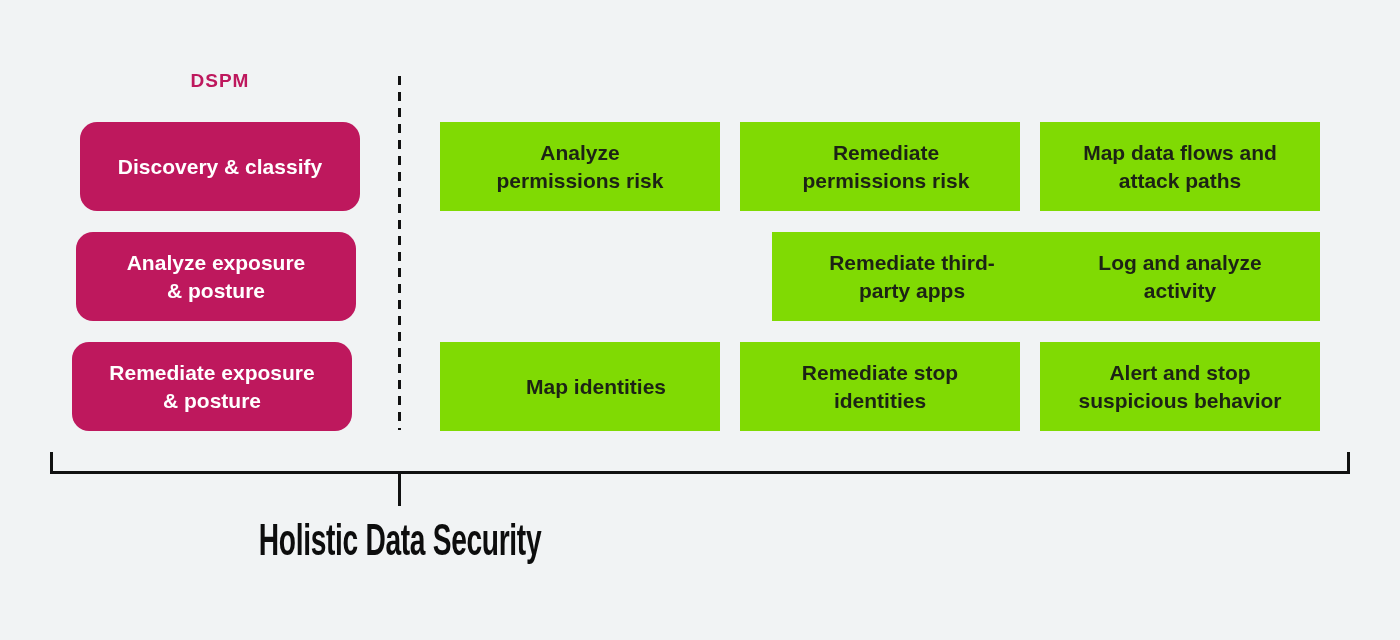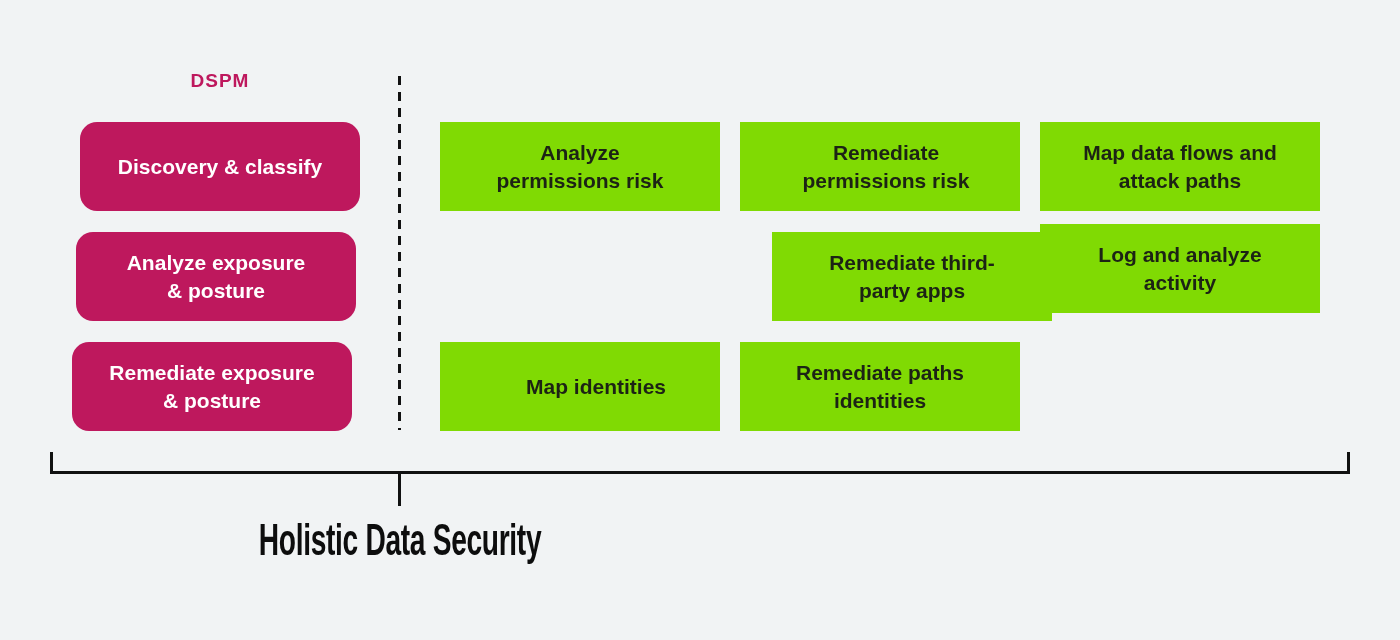--- a/index.html
+++ b/index.html
@@ -114,26 +114,28 @@
 
   <div class="box green" style="left:440px; top:122px;">Analyze
 permissions risk</div>
   <div class="box green" style="left:740px; top:122px;padding-left:20px;">Remediate
 permissions risk</div>
   <div class="box green" style="left:1040px; top:122px;">Map data flows and
 attack paths</div>
 
   <div class="box green" style="left:740px; top:232px;margin-left:32px;">Remediate third-
 party apps</div>
-  <div class="box green" style="left:1040px; top:224px;">Log and analyze
+  <div class="box green" style="left:1040px; top:232px;">Log and analyze
 activity</div>
 
   <div class="box green" style="left:440px; top:342px;padding-left:40px;">Map identities</div>
-  <div class="box green" style="left:740px; top:342px;">Remediate paths
+  <div class="box green" style="left:740px; top:342px;">Remediate stop
 identities</div>
+  <div class="box green" style="left:1040px; top:342px;">Alert and stop
+suspicious behavior</div>
 
   <div class="bracket-hline"></div>
   <div class="bracket-tick left"></div>
   <div class="bracket-tick right"></div>
   <div class="bracket-stem"></div>
 
   <div class="holistic-label">Holistic Data Security</div>
 
 </div>
 

